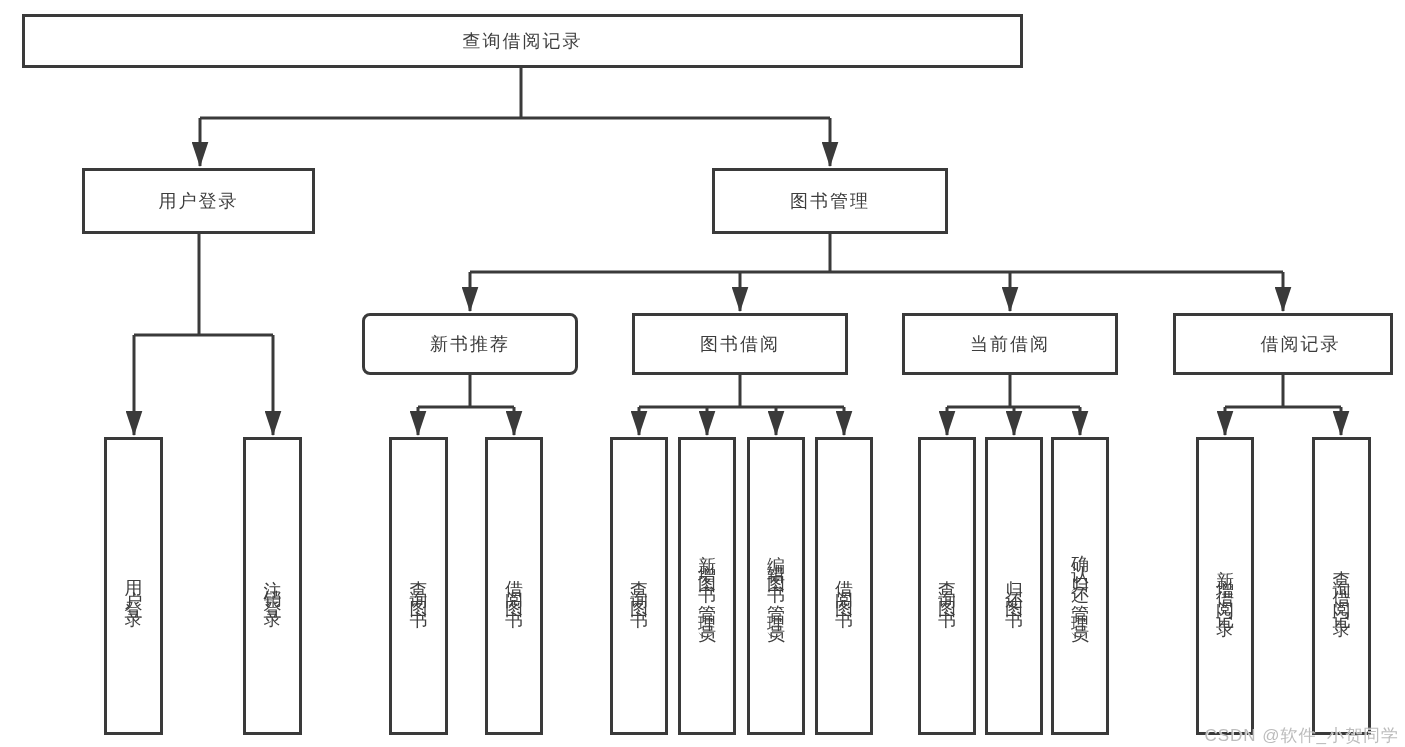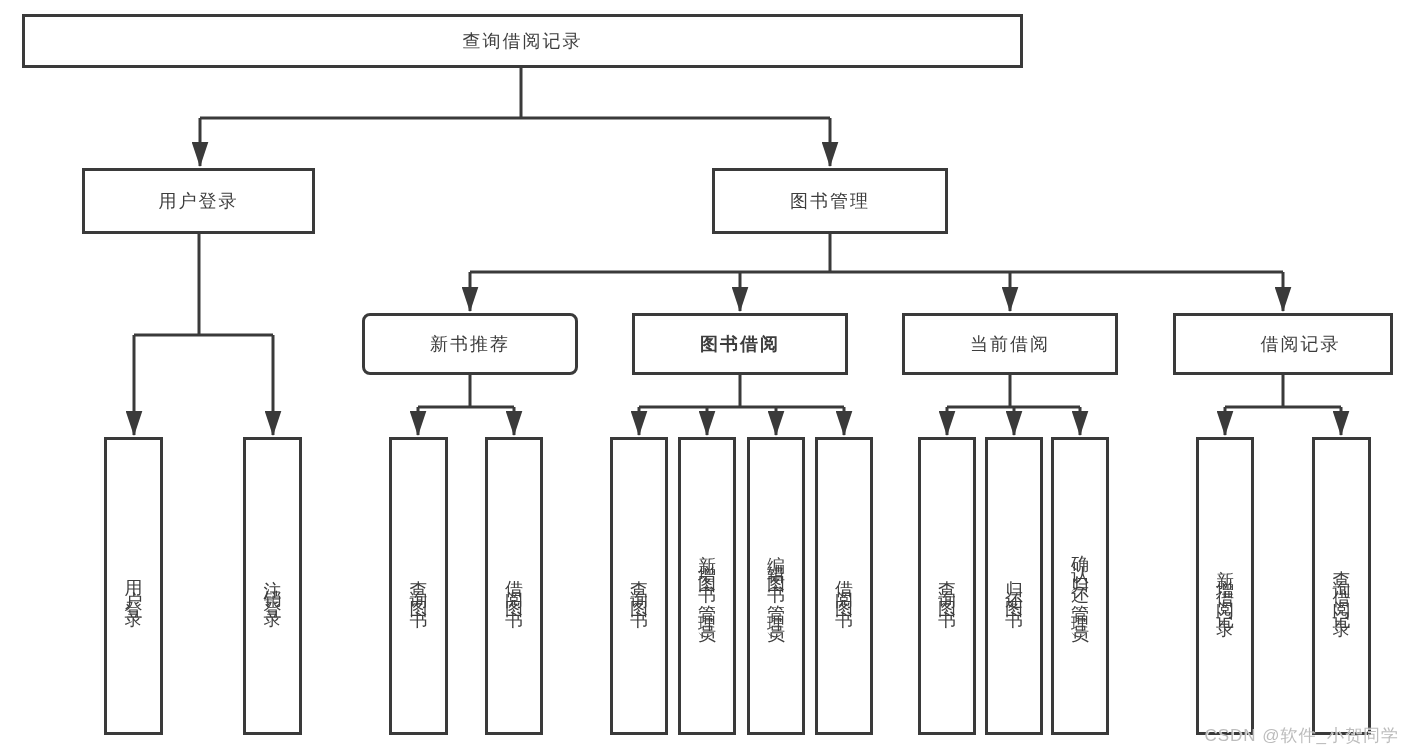--- a/index.html
+++ b/index.html
@@ -112,21 +112,21 @@
   <div class="box h" style="left:82px; top:168px; width:233px; height:66px;">
     <span>用户登录</span>
   </div>
   <div class="box h" style="left:712px; top:168px; width:236px; height:66px;">
     <span>图书管理</span>
   </div>
 
   <div class="box h" style="left:362px; top:313px; width:216px; height:62px;border-radius:8px;">
     <span>新书推荐</span>
   </div>
-  <div class="box h" style="left:632px; top:313px; width:216px; height:62px;font-weight:bold;">
+  <div class="box h" style="left:632px; top:313px; width:216px; height:62px;">
     <span>图书借阅</span>
   </div>
   <div class="box h" style="left:902px; top:313px; width:216px; height:62px;">
     <span>当前借阅</span>
   </div>
   <div class="box h" style="left:1173px; top:313px; width:220px; height:62px;padding-left:35px;">
     <span>借阅记录</span>
   </div>
 
   <div class="box v" style="left:104px; top:437px; width:59px; height:298px;">

